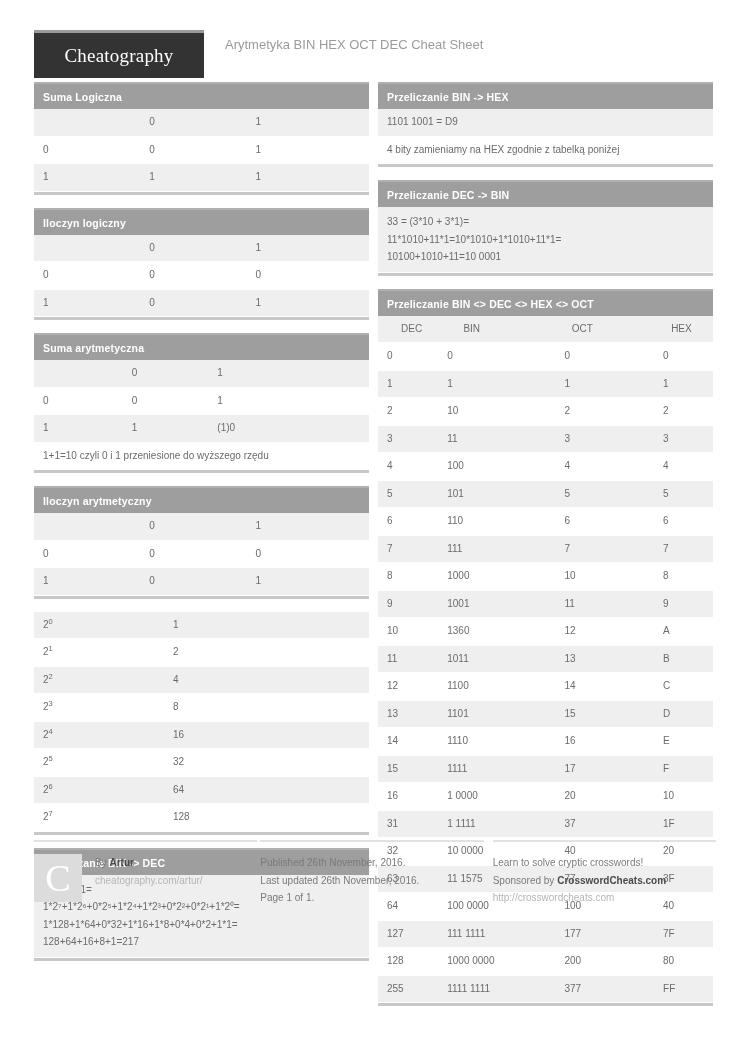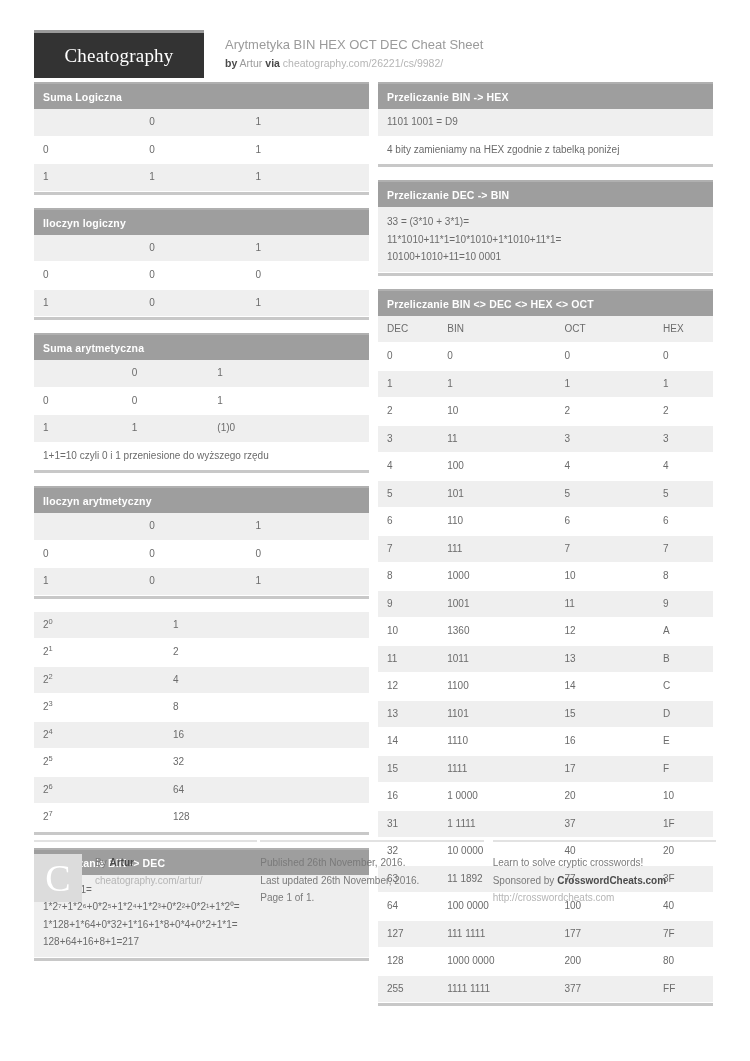--- a/index.html
+++ b/index.html
@@ -69,21 +69,21 @@
   .t3n .c2 { width: 27%; }
   .t3n .c3 { width: 45%; }
   
   .t2 .c1 { width: 41%; }
   .t2 .c2 { width: 59%; }
   
   .t4 .c1 { width: 19%; }
   .t4 .c2 { width: 37%; }
   .t4 .c3 { width: 21%; }
   .t4 .c4 { width: 23%; padding-left: 32px; }
-  .t4 .hdr { color: #6b6b6b; }
+  .t4 .hdr { color: #6b6b6b; margin-left: 14px; }
 
   
   .footer {
     position: absolute; left: 34px; right: 34px; top: 840px;
     display: flex;
   }
   .foot-col { border-top: 2px solid #e2e2e2; padding-top: 12px; }
   .f1 { width: 232px; display: flex; gap: 13px; }
   .f2 { width: 232px; margin-left: 3px; }
   .f3 { width: 232px; margin-left: 9px; }
@@ -99,26 +99,20 @@
 </style>
 </head>
 <body>
 
 <div class="page">
 
   <div class="header">
     <div class="logo-box">Cheatography</div>
     <div class="title-block">
       <div class="sheet-title">Arytmetyka BIN HEX OCT DEC Cheat Sheet</div>
-      <div class="byline">
-        <span class="b">by</span>
-        <span class="n">Artur</span>
-        <span class="b">via</span>
-        <span class="lnk">cheatography.com/26221/cs/9982/</span>
-      </div>
     </div>
   </div>
 
   <div class="columns">
     <div class="col" id="col-left">
         <div class="block">
           <div class="block-head">Suma Logiczna</div>
           <div class="row odd t3">
             <div class="cell c1"></div>
             <div class="cell c2">0</div>
@@ -365,21 +359,21 @@
             <div class="cell c4">1F</div>
           </div>
           <div class="row even t4">
             <div class="cell c1">32</div>
             <div class="cell c2">10 0000</div>
             <div class="cell c3">40</div>
             <div class="cell c4">20</div>
           </div>
           <div class="row odd t4">
             <div class="cell c1">63</div>
-            <div class="cell c2">11 1892</div>
+            <div class="cell c2">11 1575</div>
             <div class="cell c3">77</div>
             <div class="cell c4">3F</div>
           </div>
           <div class="row even t4">
             <div class="cell c1">64</div>
             <div class="cell c2">100 0000</div>
             <div class="cell c3">100</div>
             <div class="cell c4">40</div>
           </div>
           <div class="row odd t4">

